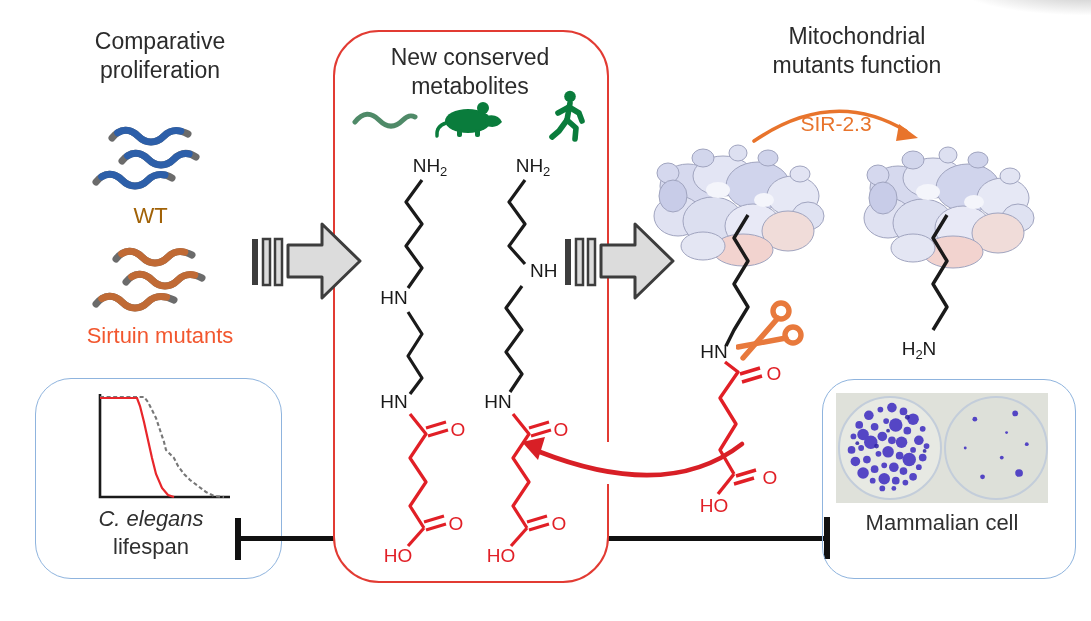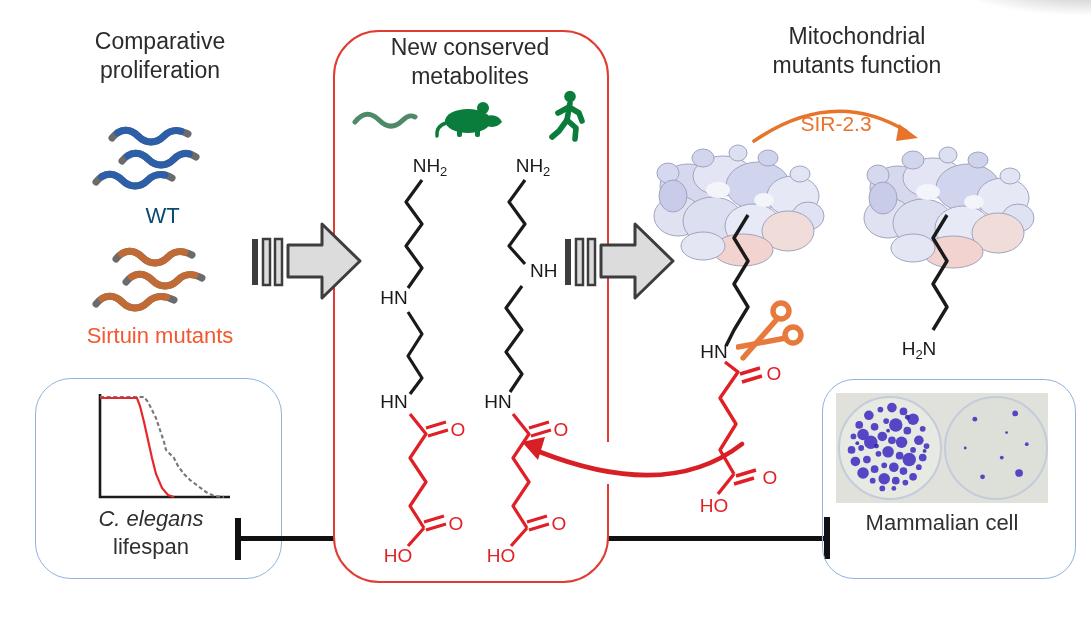--- a/index.html
+++ b/index.html
@@ -38,21 +38,21 @@
         <path d="M14,61 C22,51 32,51 40,59 C48,67 58,67 66,59 C74,51 84,53 90,57"></path>
       </g>
       <g stroke="#2d5fa9">
         <path pathLength="100" stroke-dasharray="82 18" stroke-dashoffset="-9" d="M30,17 C38,7 48,7 56,15 C64,23 74,23 82,15 C90,7 98,9 106,13"></path>
         <path pathLength="100" stroke-dasharray="82 18" stroke-dashoffset="-9" d="M40,40 C48,30 58,30 66,38 C74,46 84,46 92,38 C100,30 108,32 114,36"></path>
         <path pathLength="100" stroke-dasharray="82 18" stroke-dashoffset="-9" d="M14,61 C22,51 32,51 40,59 C48,67 58,67 66,59 C74,51 84,53 90,57"></path>
       </g>
     </g>
   </svg>
 
-  <div class="abs cap" style="left:55px;top:202px;width:215px;color:#0c4a6e;">WT</div>
+  <div class="abs cap" style="left:43px;top:202px;width:215px;color:#a16207;">WT</div>
 
   <svg class="abs" style="left:82px;top:243px;" width="145" height="80" viewBox="0 0 145 80">
     <g fill="none" stroke-linecap="round" stroke-width="7">
       <g stroke="#6b6b6b">
         <path d="M34,16 C42,6 52,6 60,14 C68,22 78,22 86,14 C94,6 102,8 110,12"></path>
         <path d="M44,39 C52,29 62,29 70,37 C78,45 88,45 96,37 C104,29 112,31 120,35"></path>
         <path d="M14,61 C22,51 32,51 40,59 C48,67 58,67 66,59 C74,51 84,53 92,57"></path>
       </g>
       <g stroke="#c06a35">
         <path pathLength="100" stroke-dasharray="82 18" stroke-dashoffset="-9" d="M34,16 C42,6 52,6 60,14 C68,22 78,22 86,14 C94,6 102,8 110,12"></path>
@@ -76,21 +76,21 @@
     </div>
   </div>
 
   <div class="abs tbar" style="left:235px;top:518px;height:42px;"></div>
   <div class="abs hline" style="left:241px;top:536px;width:93px;"></div>
 
   <div class="abs hline" style="left:606px;top:536px;width:221px;"></div>
   <div class="abs tbar" style="left:824px;top:517px;height:42px;"></div>
 
   <div class="abs red-box" style="left:333px;top:30px;width:272px;height:549px;">
-    <div class="abs ttl" style="left:10px;top:1px;width:250px;text-align:center;">
+    <div class="abs ttl" style="left:10px;top:11px;width:250px;text-align:center;">
       <div>New conserved</div>
       <div>metabolites</div>
     </div>
   </div>
 
   <div class="abs" style="left:599px;top:442px;width:10px;height:42px;background:#fff;"></div>
 
   <svg class="abs" style="left:351px;top:108px;" width="68" height="24" viewBox="0 0 68 24">
     <path d="M4,14 C12,4 20,4 28,12 C36,20 44,20 52,12 C58,6 62,8 64,9" fill="none" stroke="#4f8a68" stroke-width="5" stroke-linecap="round"></path>
   </svg>

